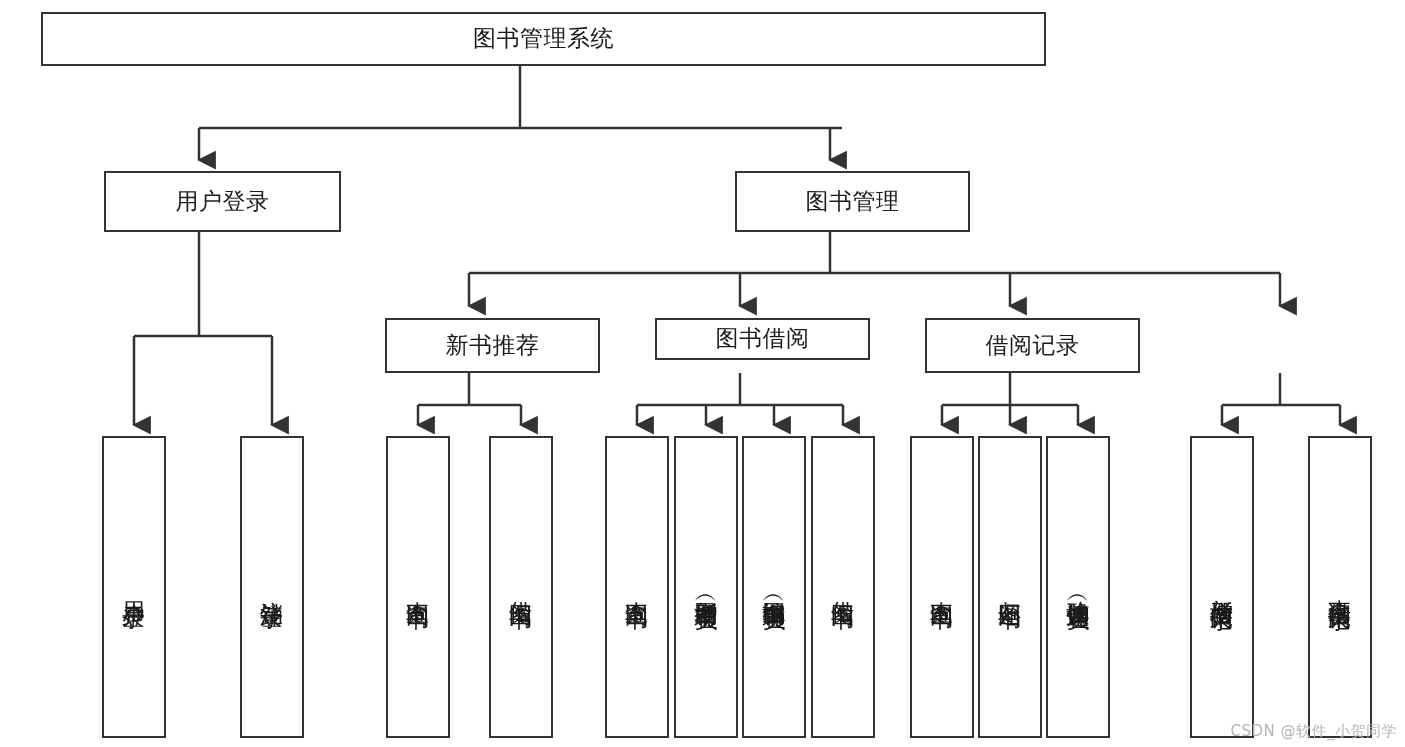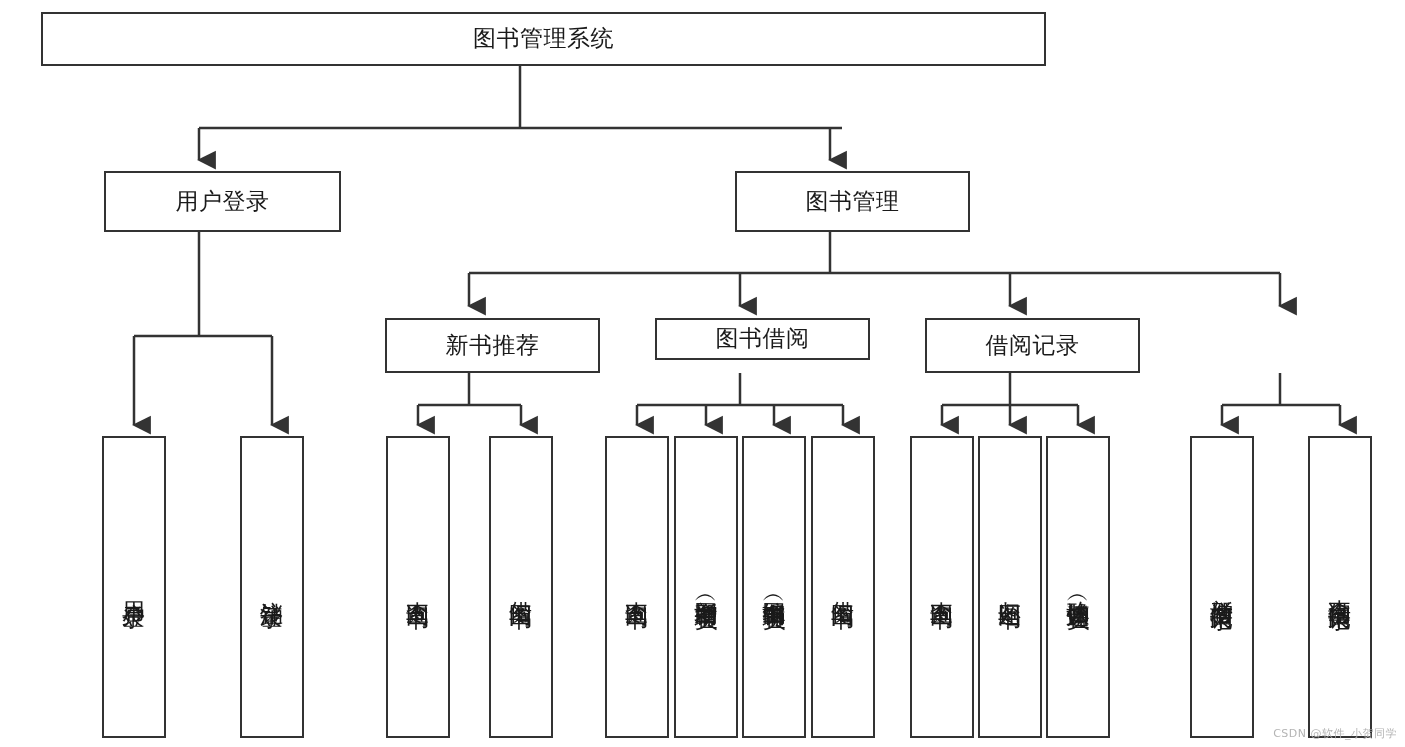--- a/index.html
+++ b/index.html
@@ -52,21 +52,21 @@
     padding: 6px 0;
   }
   .node-v.tall {
     line-height: 1.18;
     letter-spacing: 1px;
   }
   .watermark {
     position: absolute;
     right: 8px;
     bottom: 6px;
-    font-size: 11px;
+    font-size: 15px;
     color: #b4b4b4;
     letter-spacing: 0.5px;
     white-space: nowrap;
     pointer-events: none;
   }
 </style>
 </head>
 <body>
 
 <div id="canvas">

